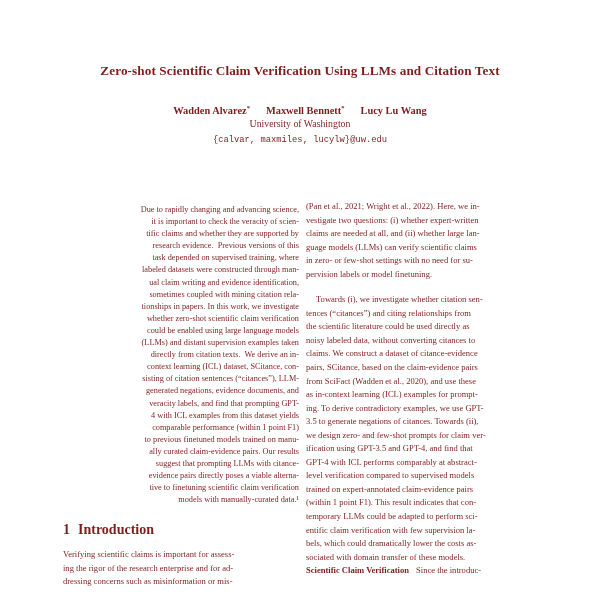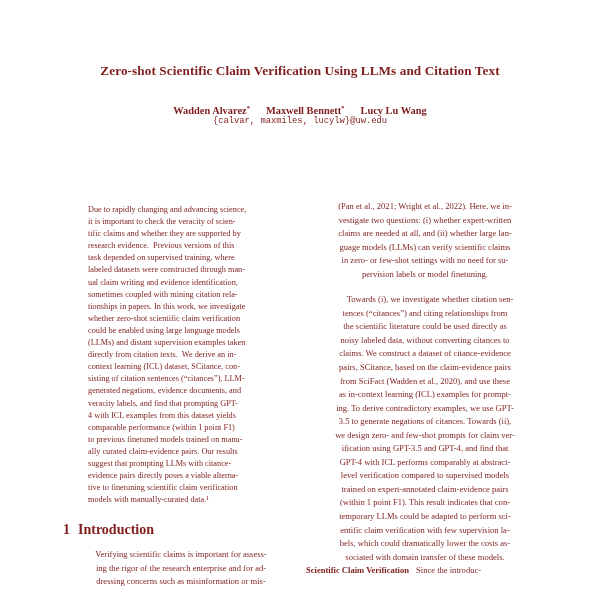--- a/index.html
+++ b/index.html
@@ -25,45 +25,45 @@
     top: 104px; left: 0; right: 0;
     text-align: center;
   }
   .author-line { font-weight: bold; font-size: 10.4px; }
   .author { margin: 0 8px; white-space: nowrap; }
   .author sup { font-size: 6.5px; }
   .affiliation { font-size: 9.8px; margin-top: 2px; }
   .emails {
     font-family: "Liberation Mono", "DejaVu Sans Mono", monospace;
     font-size: 8.8px;
-    margin-top: 0;
+    margin-top: 6px;
   }
   .col { position: absolute; }
   .col-left  { left: 63px;  top: 204px; width: 236px; }
   .col-right { left: 306px; top: 200px; width: 238px; }
   .abstract-heading {
     text-align: center;
     font-weight: bold;
     font-size: 10.4px;
     margin: 0 0 12px 0;
     width: 228px;
   }
   .abstract-text {
     margin: 0 0 0 25px;
     font-size: 8.25px;
     line-height: 12.1px;
     white-space: pre;
-    text-align: left;
+    text-align: right;
   }
   .body-text {
     margin: 0;
     font-size: 8.55px;
     line-height: 13.55px;
     white-space: pre;
-    text-align: center;
+    text-align: left;
   }
   .indent { text-indent: 10px; margin-top: 12px; }
   .section-heading {
     font-weight: bold;
     font-size: 14px;
     margin: 16px 0 10px 0;
   }
   .section-heading .sec-num { display: inline-block; min-width: 15px; }
   .col-right .section-heading { margin-top: 15px; }
   .run-in-para { margin: 0; font-size: 8.55px; line-height: 13.55px; }
@@ -73,20 +73,21 @@
 <body>
 
 <div class="page">
 
   <div class="paper-title">Zero-shot Scientific Claim Verification Using LLMs and Citation Text</div>
 
   <div class="author-block">
     <div class="author-line">
       <span class="author"><span>Wadden Alvarez</span><sup>*</sup></span><span class="author"><span>Maxwell Bennett</span><sup>*</sup></span><span class="author"><span>Lucy Lu Wang</span><sup></sup></span>
     </div>
+    <div class="affiliation">University of Washington</div>
     <div class="emails">{calvar, maxmiles, lucylw}@uw.edu</div>
   </div>
 
   <div class="col col-left">
     <p class="abstract-text">Due to rapidly changing and advancing science,
 it is important to check the veracity of scien-
 tific claims and whether they are supported by
 research evidence.  Previous versions of this
 task depended on supervised training, where
 labeled datasets were constructed through man-

